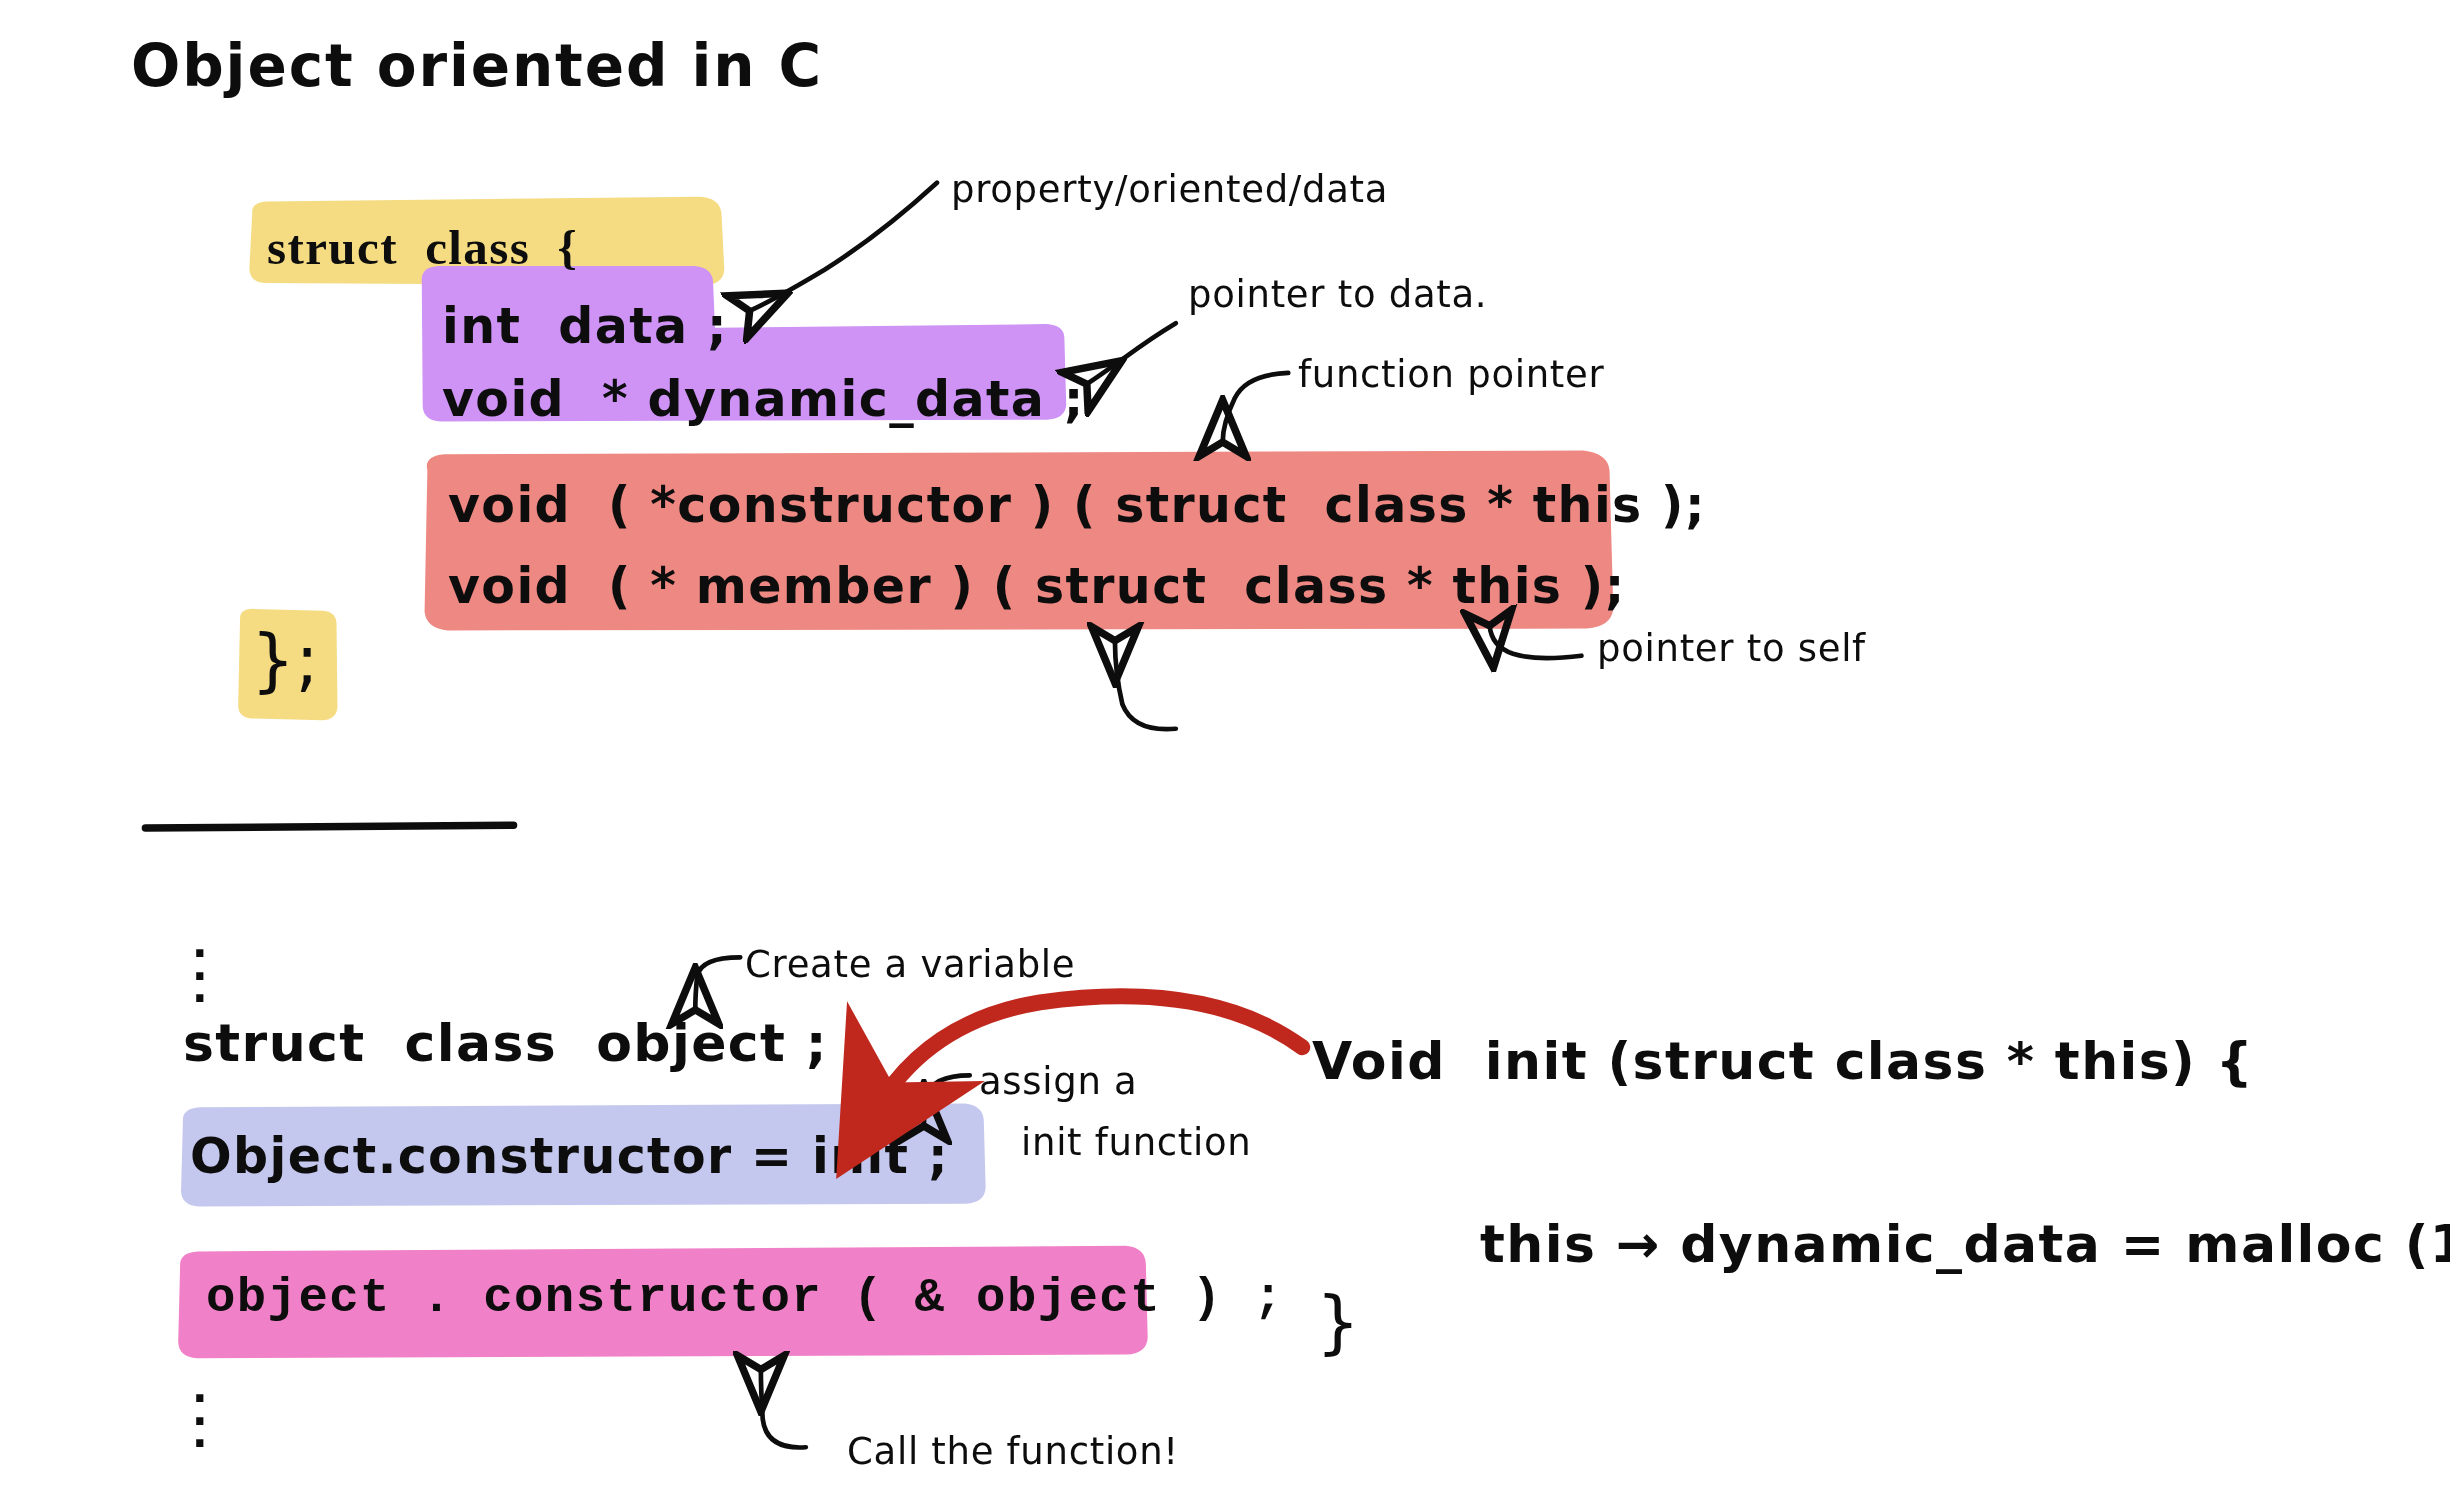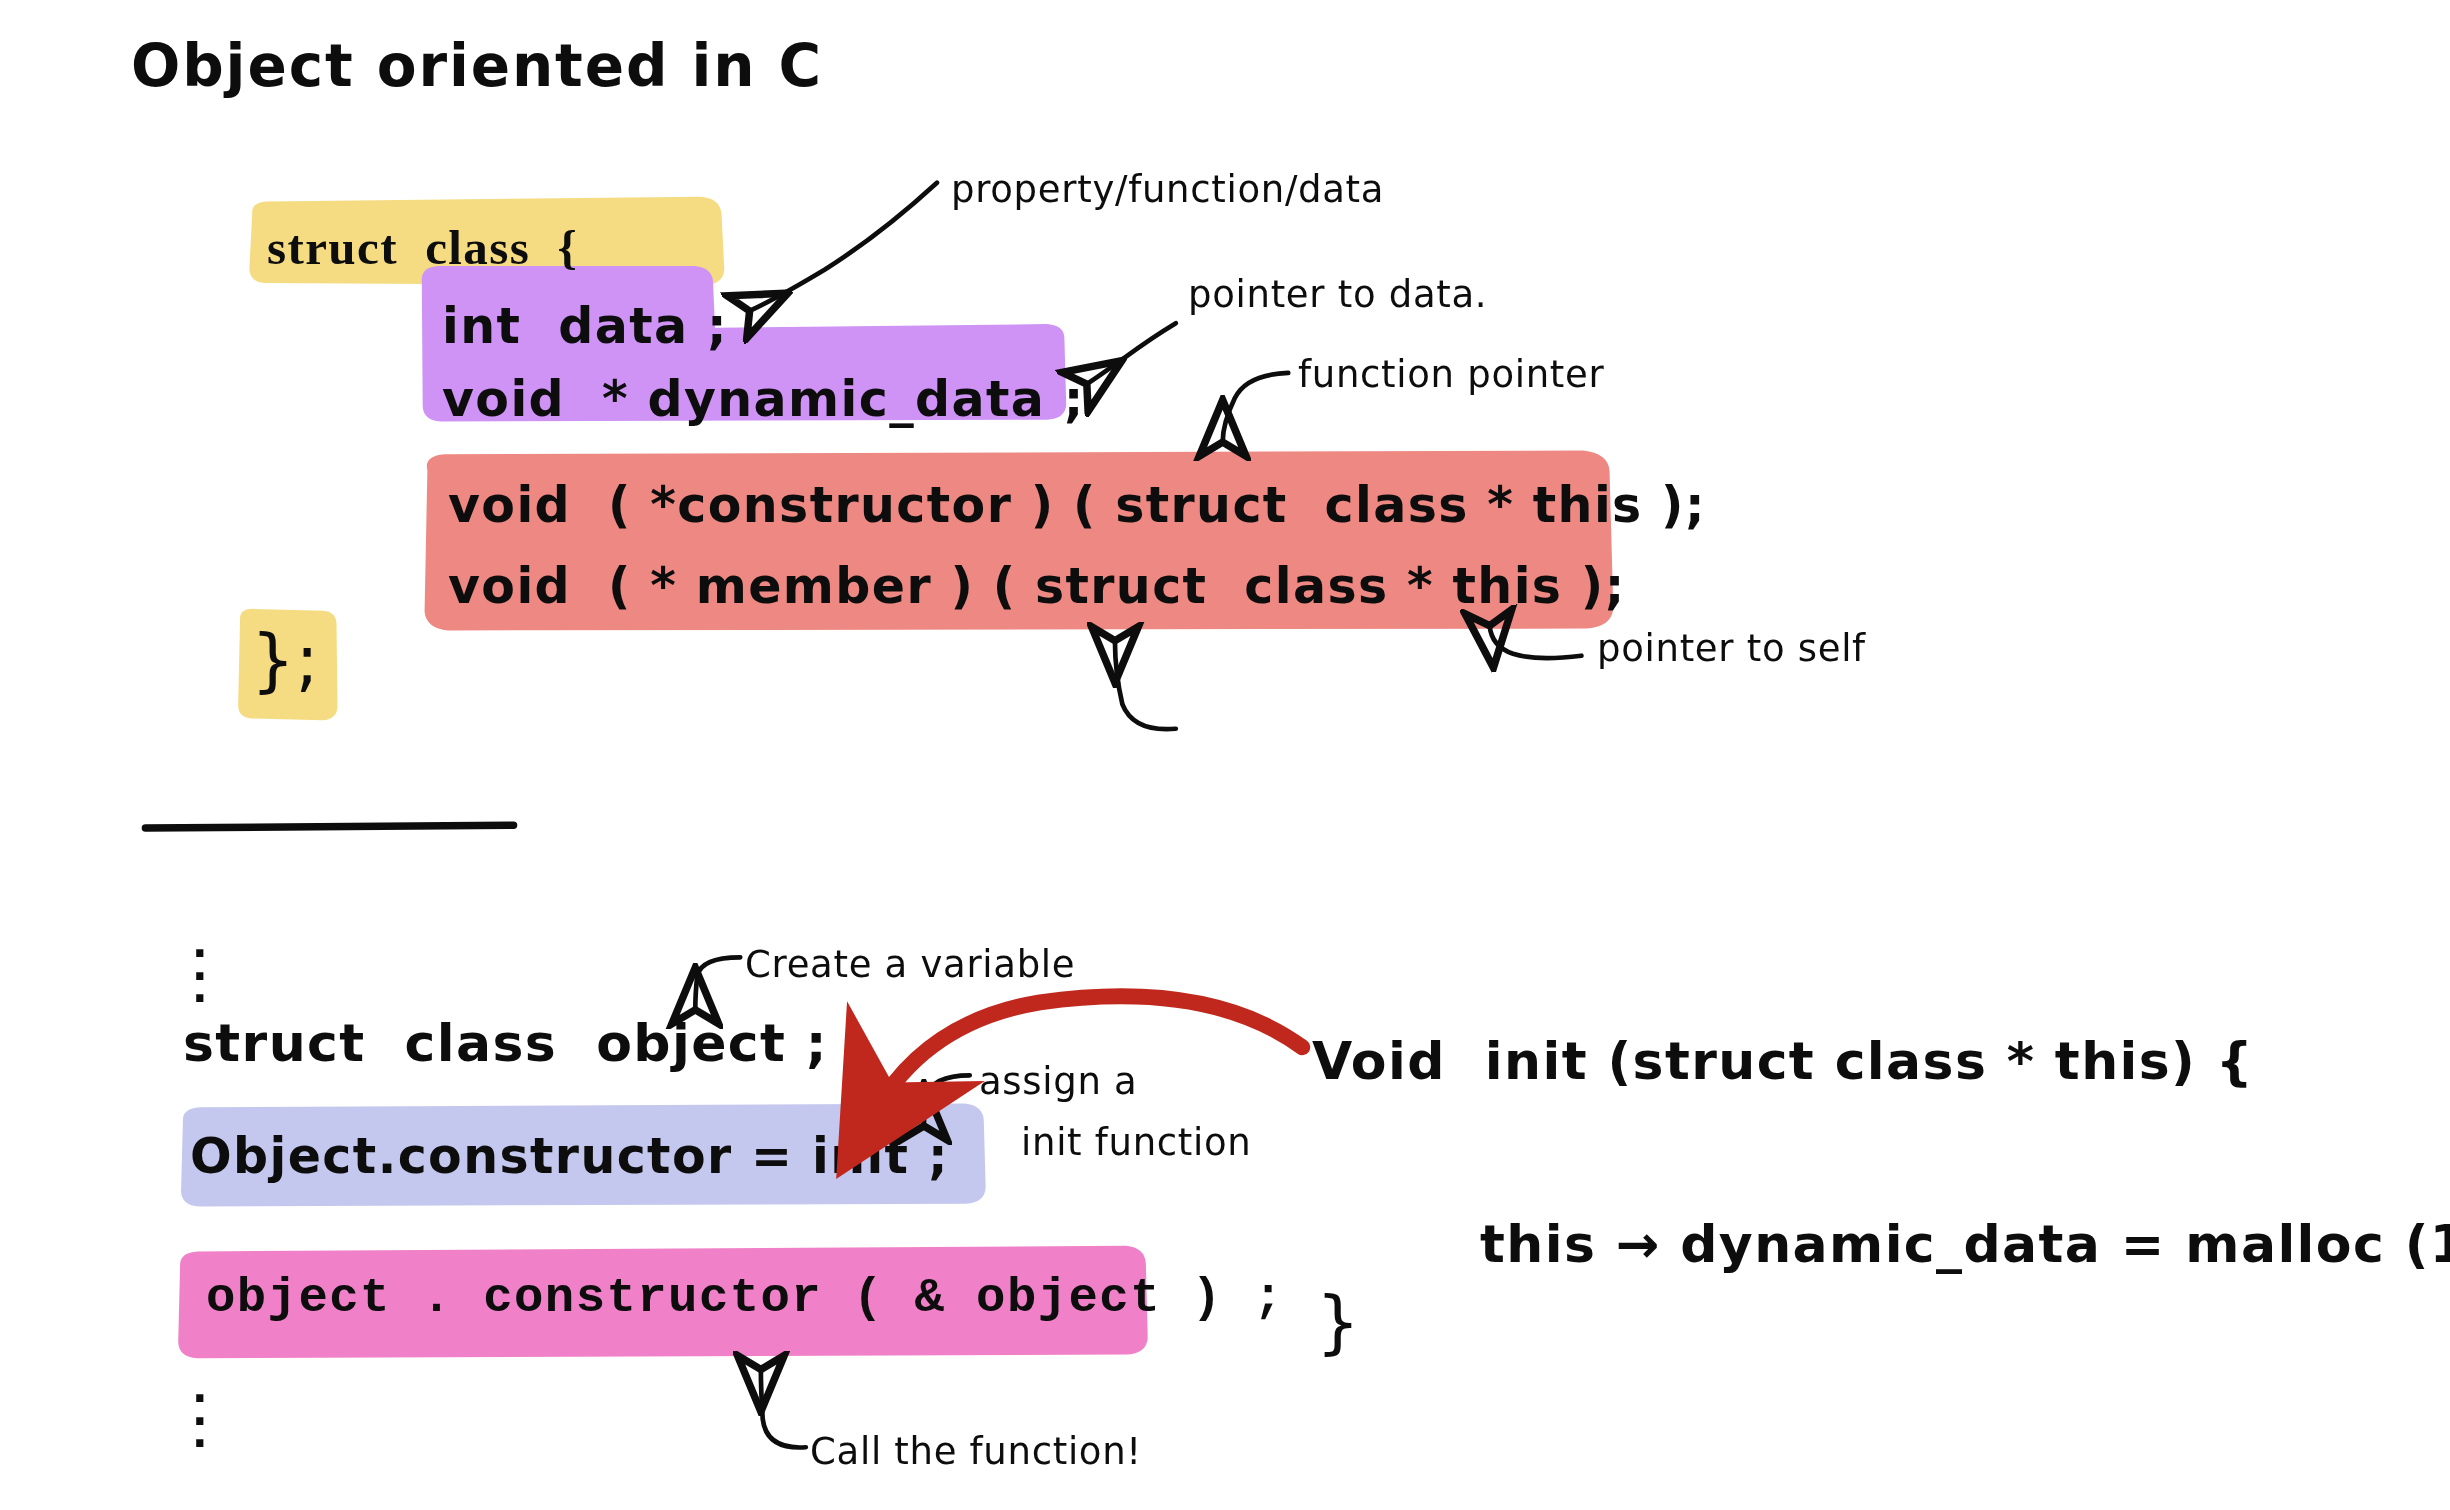--- a/index.html
+++ b/index.html
@@ -116,21 +116,21 @@
     <div class="hw code" style="left:442px; top:302px;">int  data ;</div>
 
     <div class="hw code" style="left:442px; top:375px;text-align:right;">void  * dynamic_data ;</div>
 
     <div class="hw code" style="left:448px; top:481px;">void  ( *constructor ) ( struct  class * this );</div>
 
     <div class="hw code" style="left:448px; top:562px;">void  ( * member ) ( struct  class * this );</div>
 
     <div class="hw brace" style="left:251px; top:626px;">};</div>
 
-    <div class="hw note" style="left:951px; top:171px;">property/function/data</div>
+    <div class="hw note" style="left:951px; top:171px;">property/oriented/data</div>
 
     <div class="hw note" style="left:1188px; top:276px;">pointer to data.</div>
 
     <div class="hw note" style="left:1298px; top:356px;">function pointer</div>
 
     <div class="hw note" style="left:1597px; top:630px;">pointer to self</div>
 
 
     <div class="dots" style="left:192px; top:932px;">
       <span>.</span>
@@ -149,21 +149,21 @@
         <span>.</span>
         <span>.</span>
     </div>
 
     <div class="hw note" style="left:745px; top:946px;">Create a variable</div>
 
     <div class="hw note" style="left:979px; top:1063px;">assign a</div>
 
     <div class="hw note" style="left:1021px; top:1124px;">init function</div>
 
-    <div class="hw note" style="left:810px; top:1433px;">Call the function!</div>
+    <div class="hw note" style="left:847px; top:1433px;">Call the function!</div>
 
     <div class="hw code-lg" style="left:1312px; top:1035px;">Void  init (struct class * this) {</div>
 
 
     <div class="hw code-lg" style="left:1480px; top:1218px;">this → dynamic_data = malloc (10);</div>
 
     <div class="hw brace" style="left:1316px; top:1288px;">}</div>
   </div>
 
   <svg class="layer above" viewBox="0 0 2615 1612" xmlns="http://www.w3.org/2000/svg">

